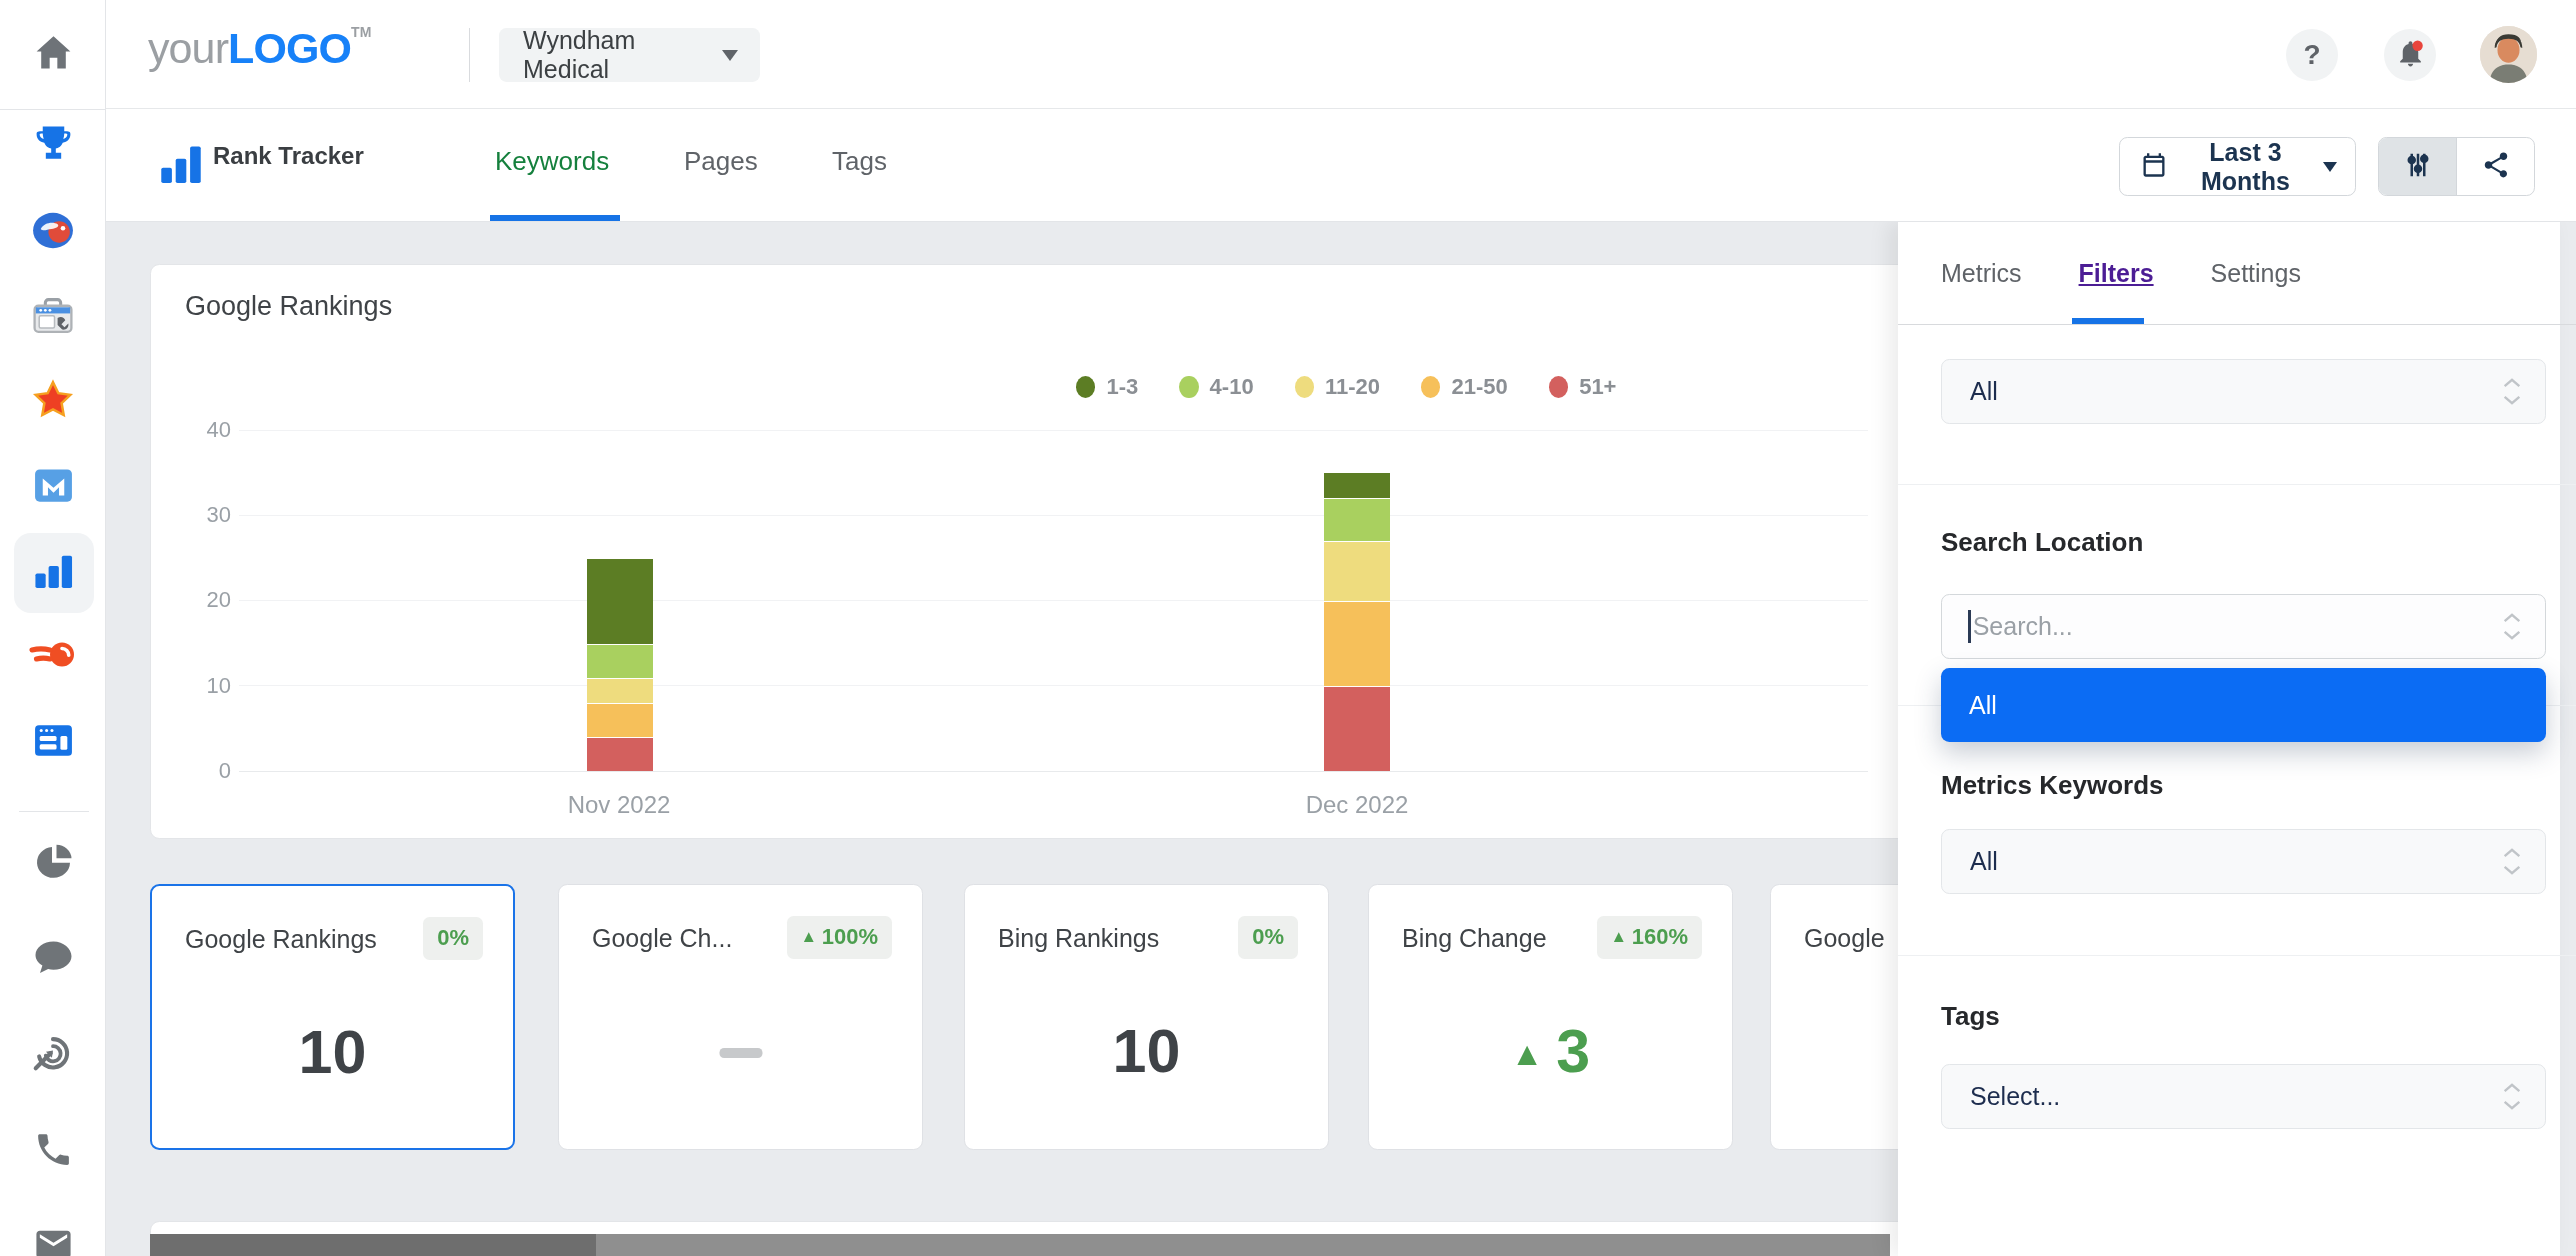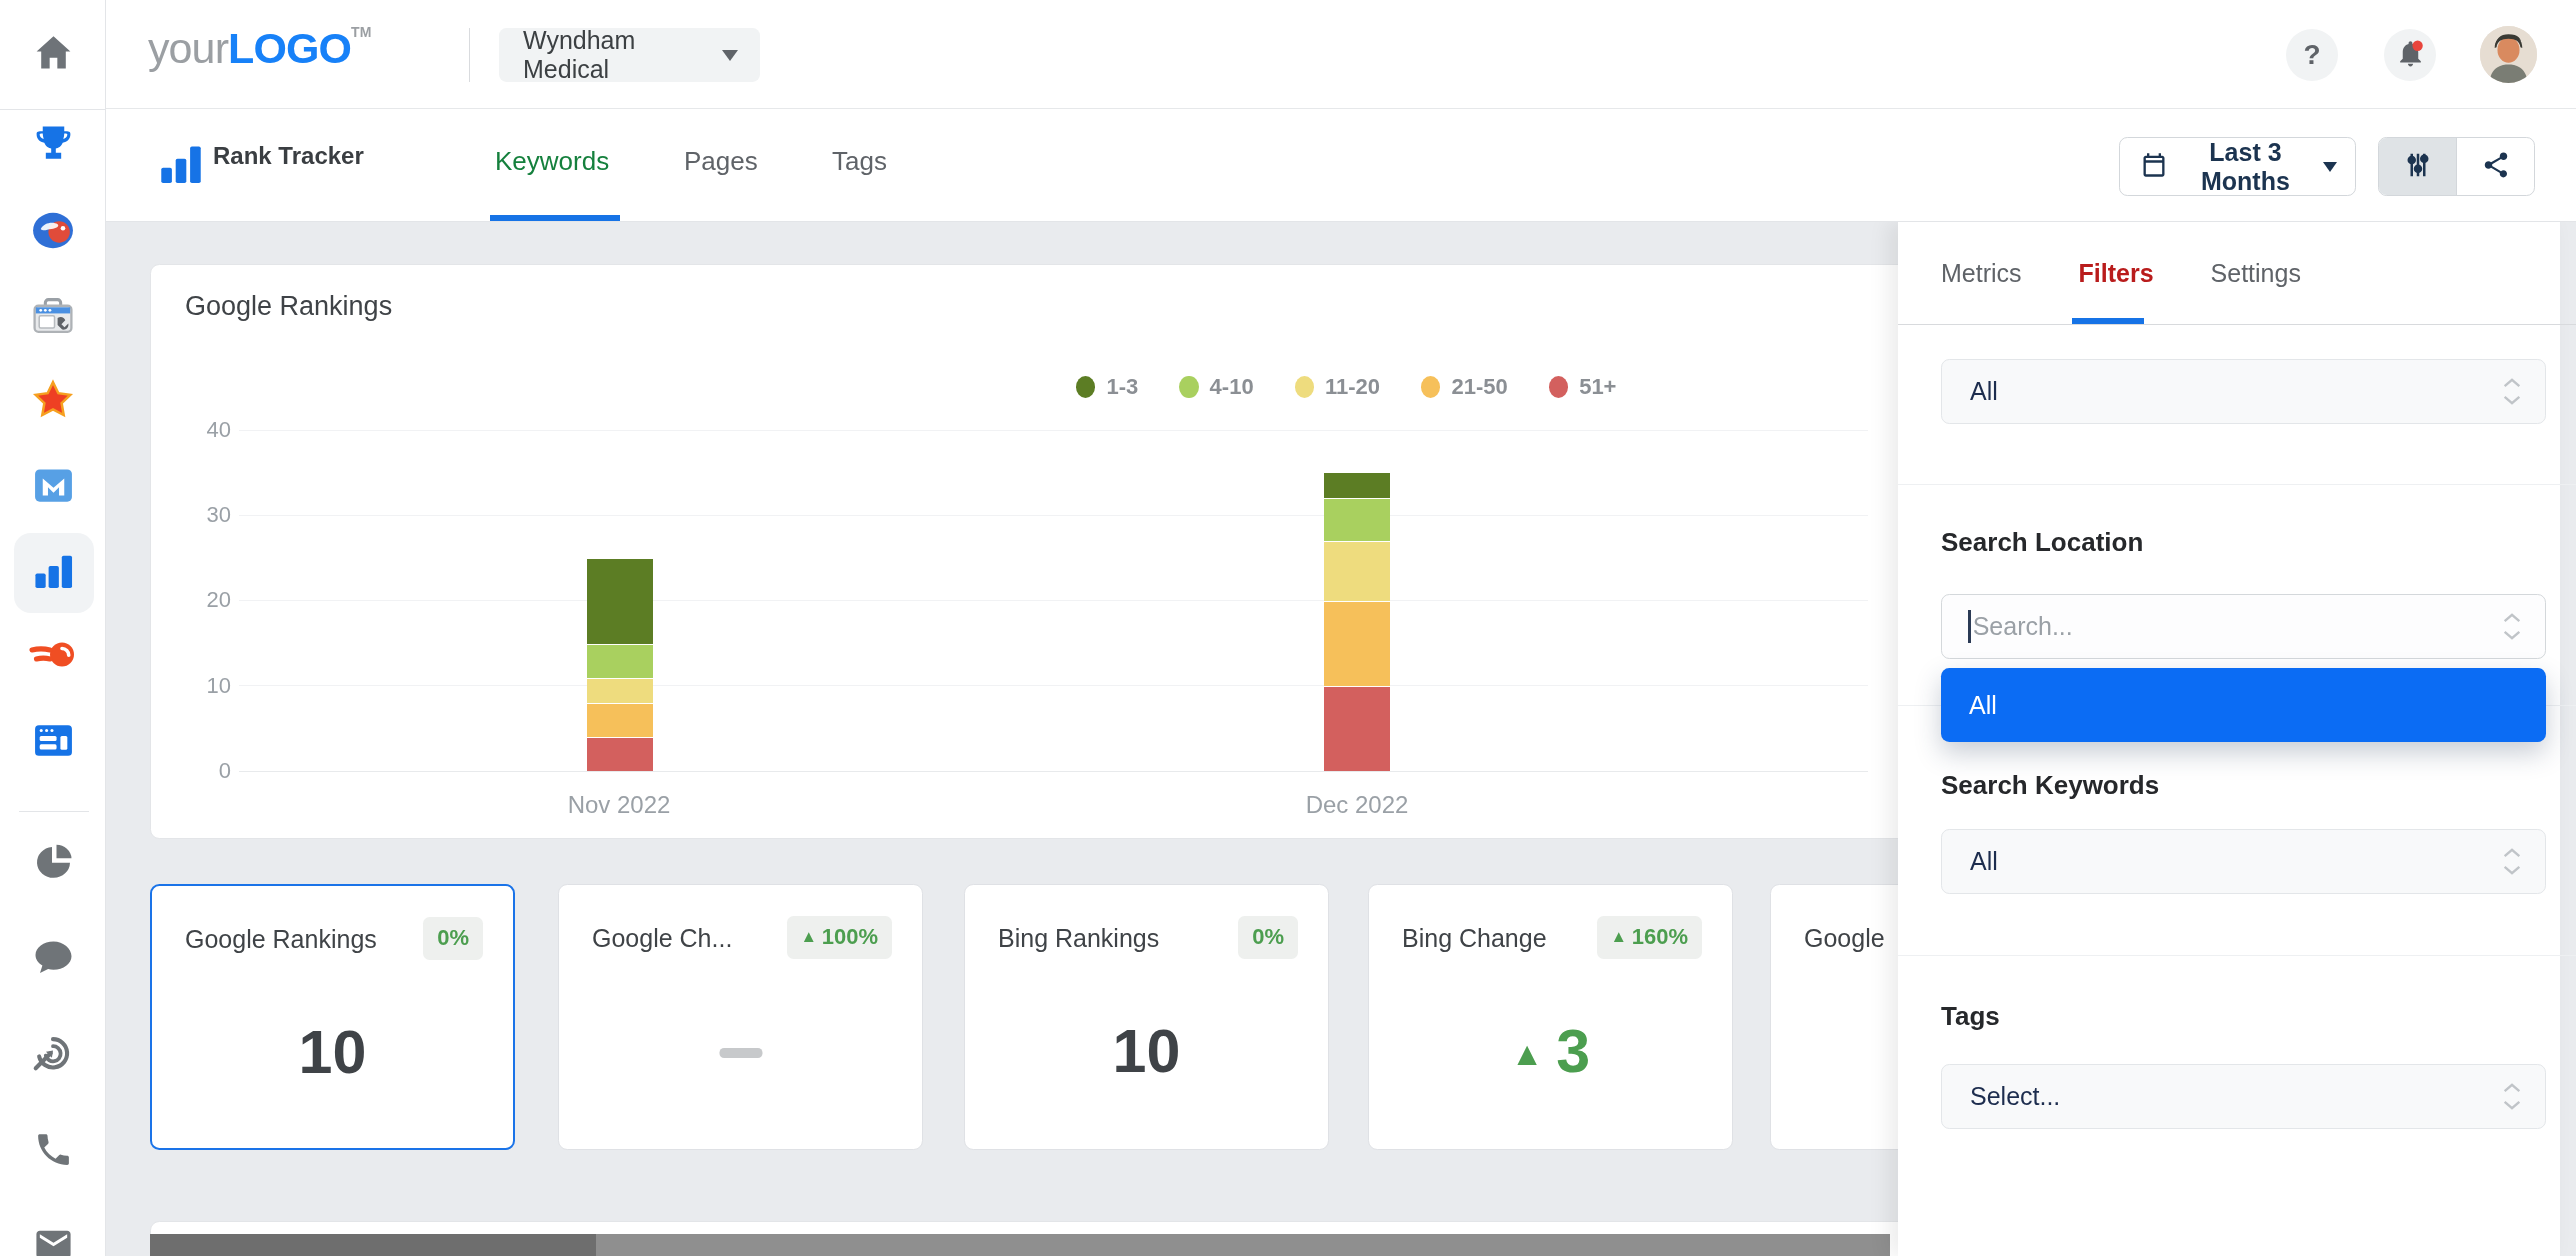--- a/index.html
+++ b/index.html
@@ -91,21 +91,21 @@
                  border:0.9px solid #e3e5e8; border-radius:9.3px 9.3px 0 0; }
   .footer-text { position:absolute; left:39px; top:20.4px; font-size:24px; font-weight:600; color:#3f4347; }
   .hscrollbar { position:absolute; left:44px; top:1012px; width:1740px; height:22px; background:#8f8f8f; z-index:5; cursor:pointer; }
   .hscroll-thumb { position:absolute; left:0; top:0; width:446px; height:22px; background:#6e6e6e; }
 
   
   .panel { position:absolute; left:1886px; top:222px; width:662px; height:1034px; background:#fff;
            box-shadow:-9.3px 0 20.4px rgba(0,0,0,0.08); z-index:20;margin-left:12px; }
   .panel-tabs { position:absolute; left:43px; top:37px; display:flex; gap:57px; }
   .panel-tab { font-size:25px; color:#5f6368; cursor:pointer; }
-  .panel-tab.active { color:#b91c1c; font-weight:600; }
+  .panel-tab.active { color:#4c1d95; font-weight:600;text-decoration:underline; }
   .panel-tab-underline { position:absolute; left:174px; top:96px; width:72px; height:6.5px; background:#1673e6; }
   .panel-tabbar-border { position:absolute; left:0; top:102px; width:686px; height:0.9px; background:#d8dadd; }
   .panel-divider { position:absolute; left:0; width:686px; height:0.9px; background:#eef0f2; }
   .panel-select { position:absolute; left:43px; width:605px; height:65px; background:#f8f9fa; border:0.9px solid #e3e6e9;
                   border-radius:8.3px; display:flex; align-items:center; padding:0 22px 0 28px; cursor:pointer; }
   .panel-select .val { font-size:25px; color:#1d2d4e; flex:1; }
   .chevrons { display:flex; flex-direction:column; gap:5.6px; align-items:center; }
   .panel-heading { position:absolute; left:43px; font-size:26px; font-weight:700; color:#26282b; }
   .search-box { position:absolute; left:43px; top:372px; width:605px; height:65px; background:#fdfdfe; border:0.9px solid #d4d8db;
                 border-radius:8.3px; display:flex; align-items:center; padding:0 22px 0 26px; }
@@ -492,21 +492,21 @@
           </svg>
       </span>
     </div>
 
     <div class="panel-divider" style="top:483px;"></div>
 
     <div class="blue-option">
       <span class="val">All</span>
     </div>
 
-    <div class="panel-heading" style="top:548px;">Search Keywords</div>
+    <div class="panel-heading" style="top:548px;">Metrics Keywords</div>
 
     <div class="panel-select" style="top:607px;">
       <span class="val">All</span>
       <span class="chevrons">
         <svg width="22" height="12" viewBox="0 0 24 13">
             <polyline points="4,10 12,3 20,10" fill="none" stroke="#c0c4c8" stroke-width="2.6"></polyline>
           </svg>
         <svg width="22" height="12" viewBox="0 0 24 13">
             <polyline points="4,3 12,10 20,3" fill="none" stroke="#c0c4c8" stroke-width="2.6"></polyline>
           </svg>

